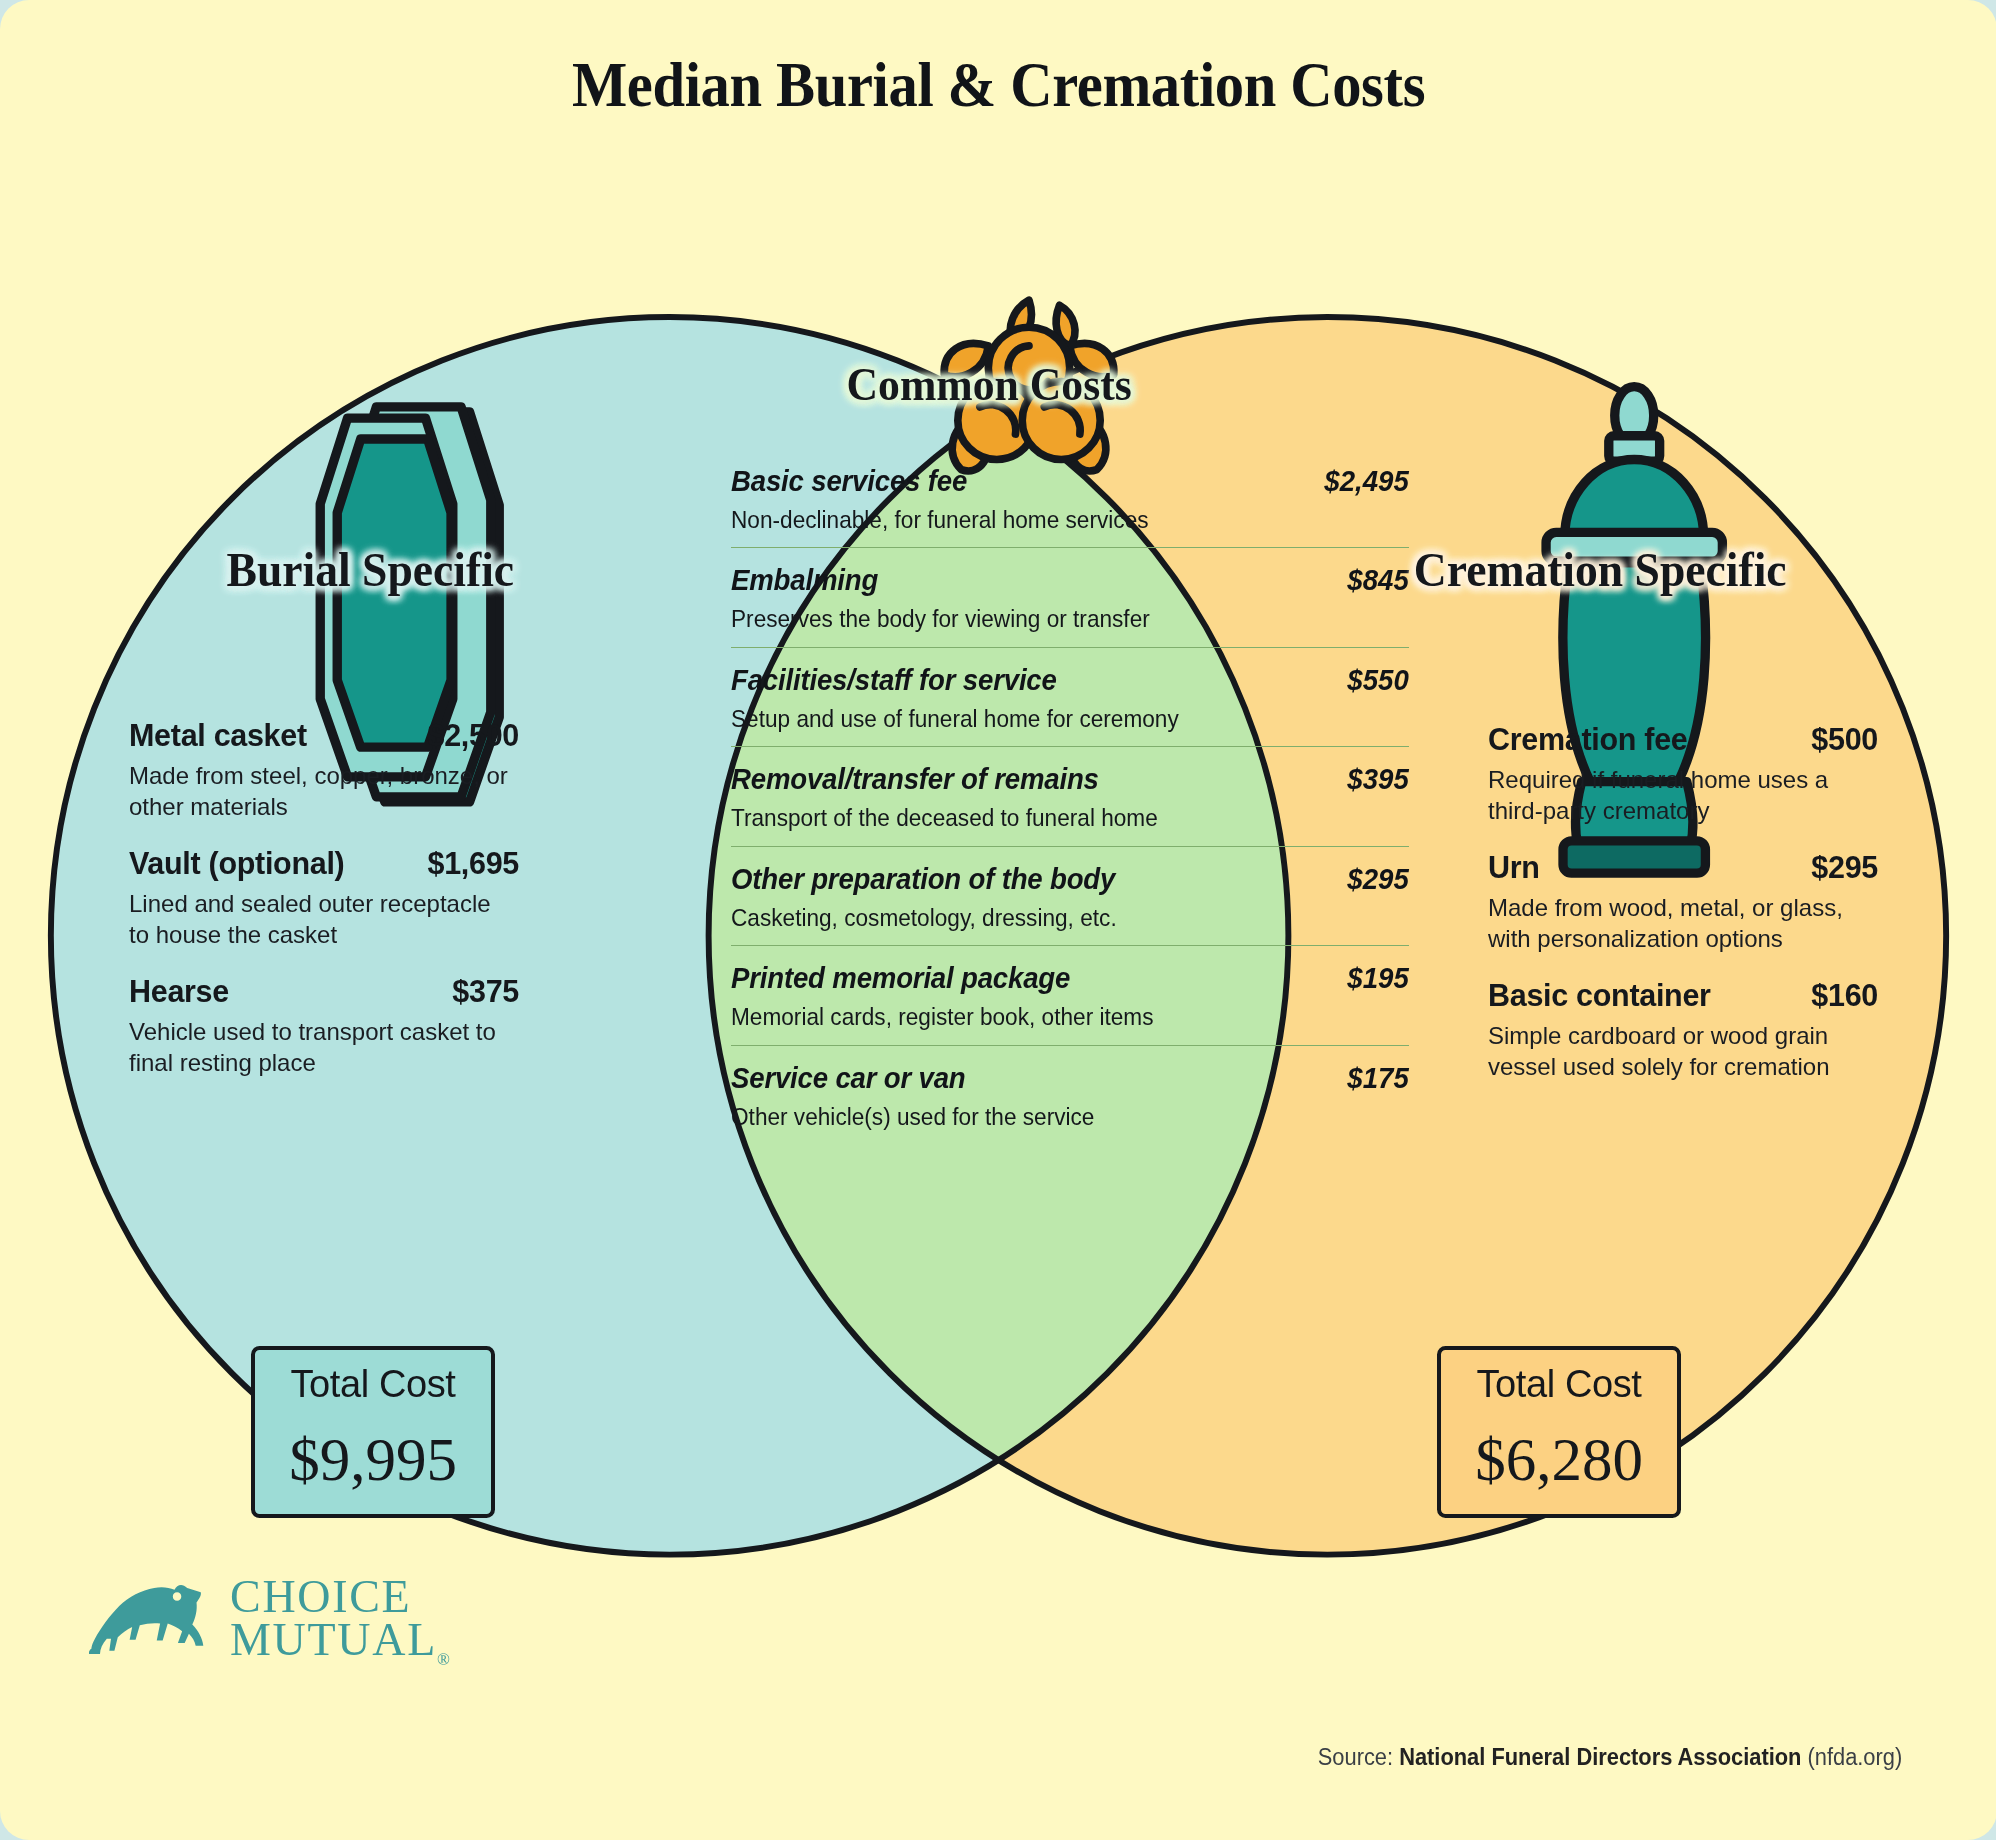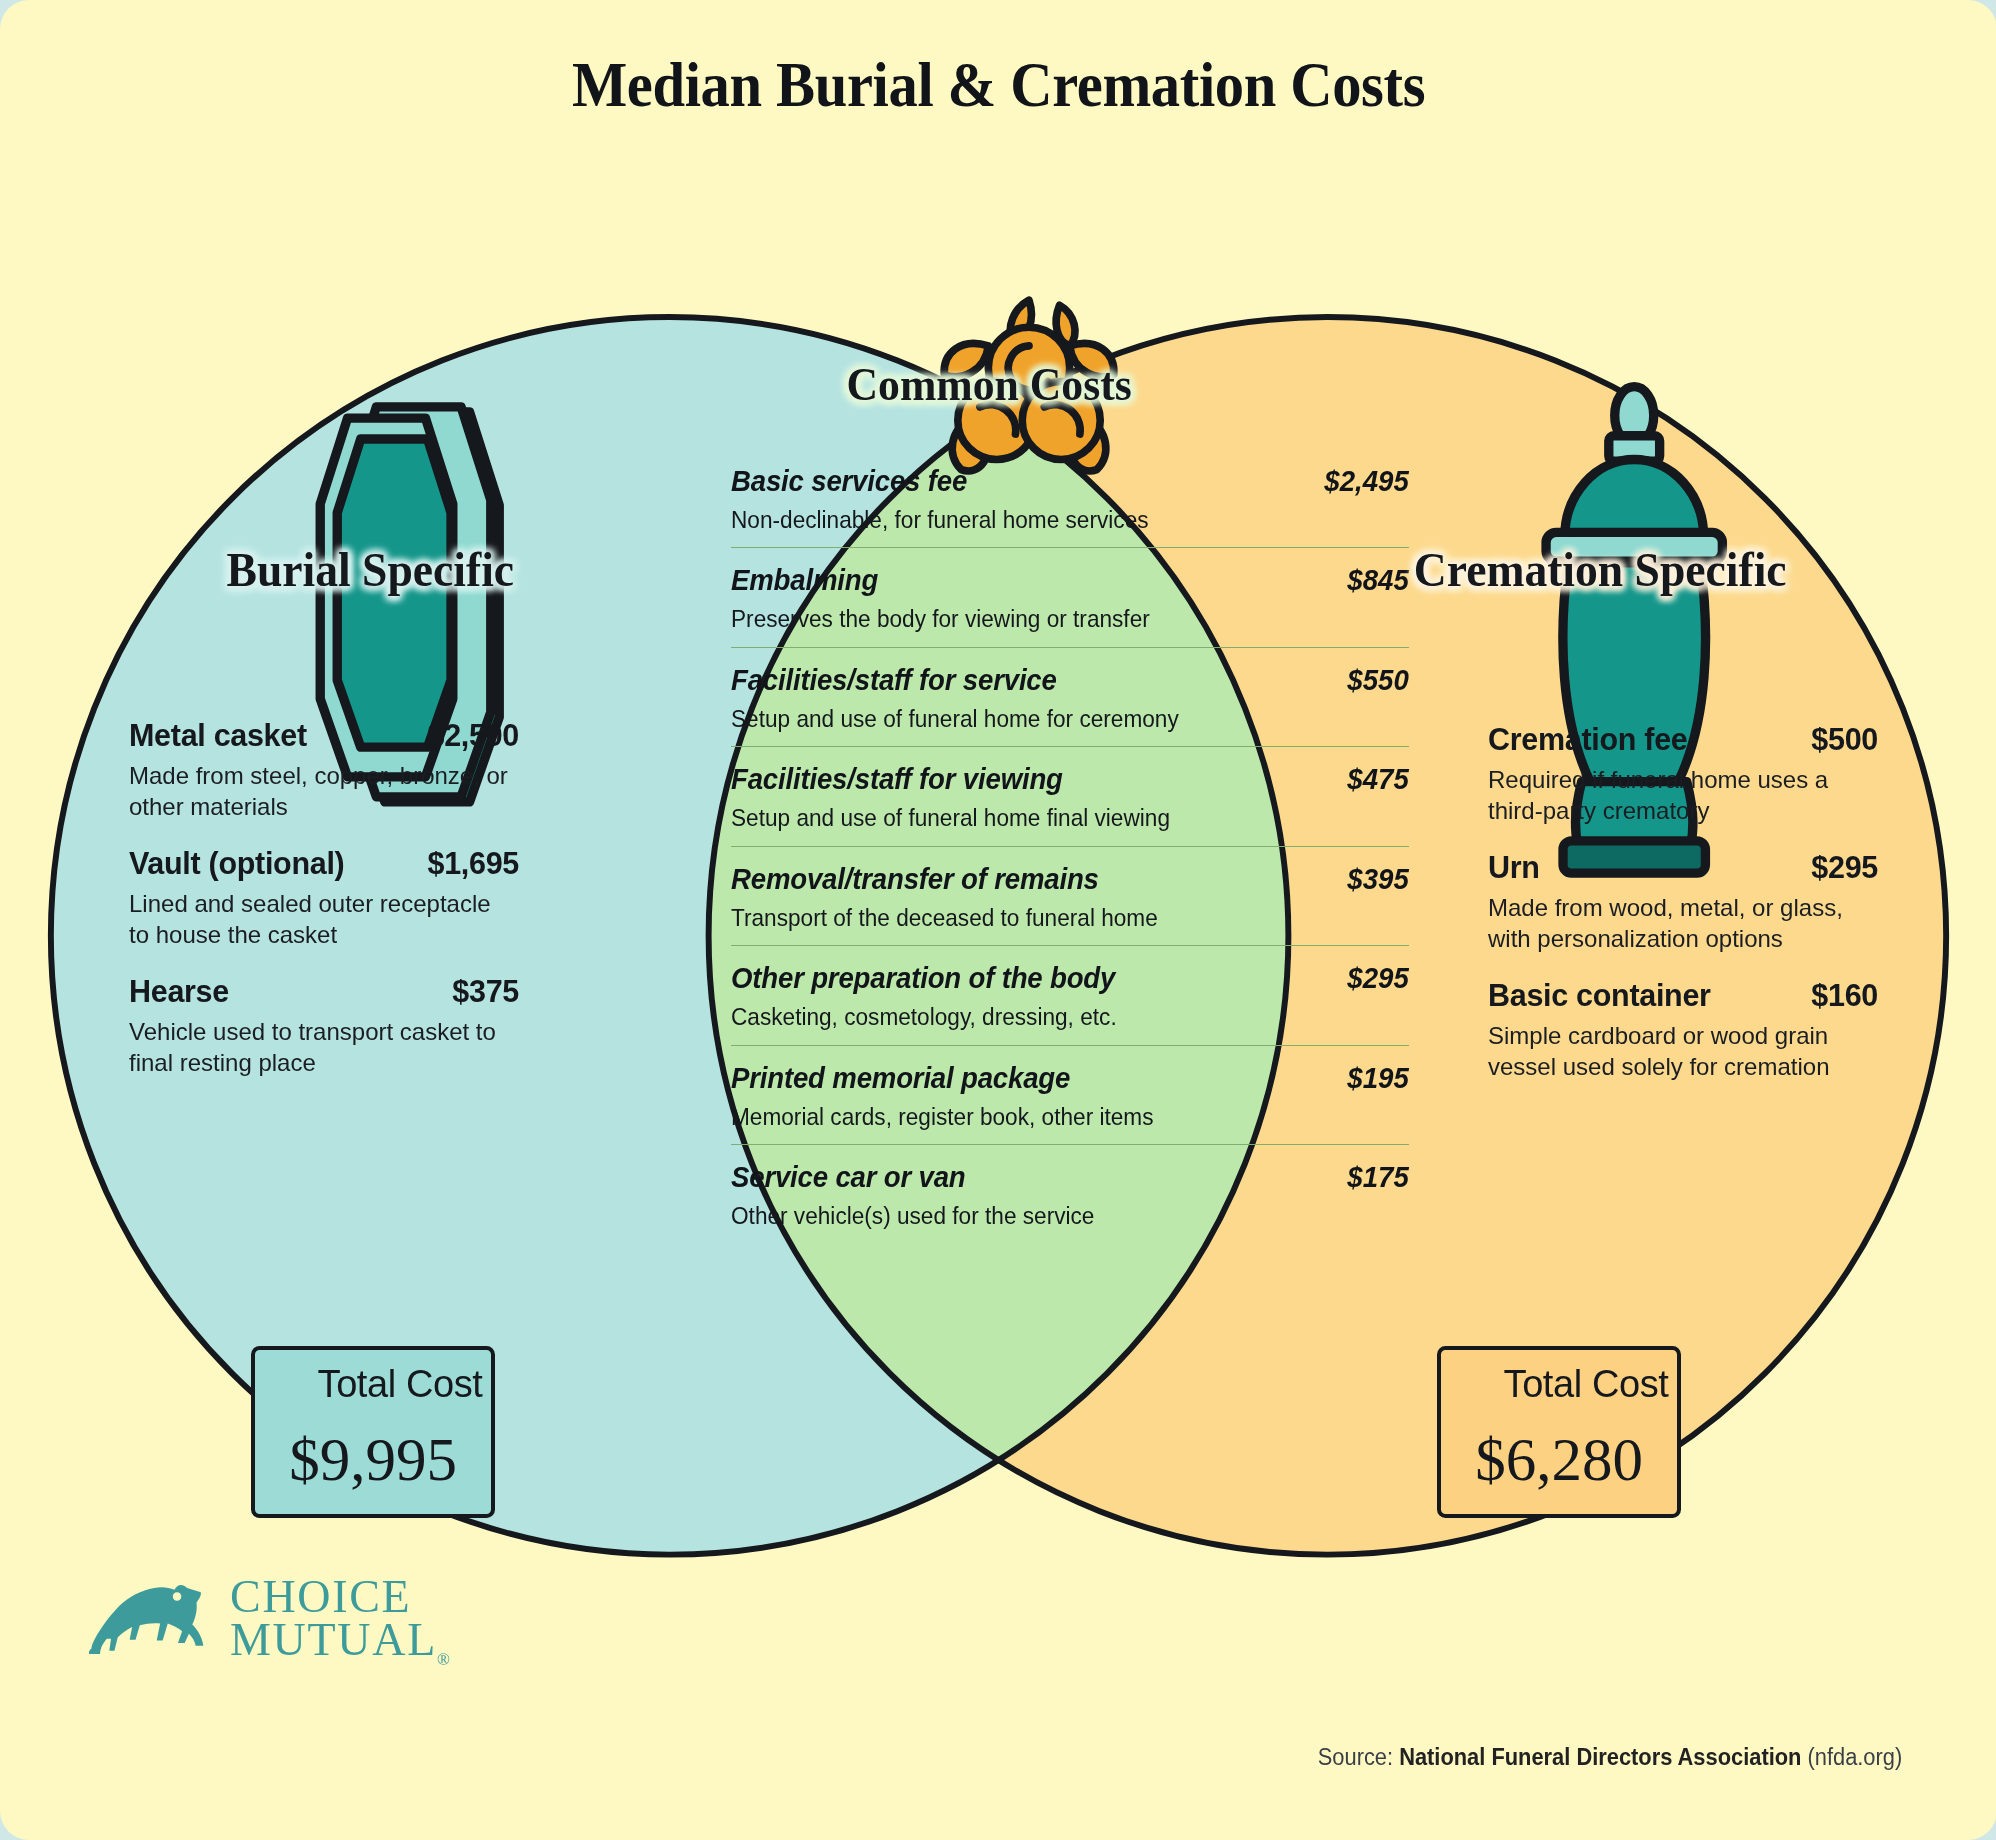--- a/index.html
+++ b/index.html
@@ -49,21 +49,21 @@
   #center-list .camt{font-size:30px;font-weight:700;color:#111418;
       transform:scaleX(0.92);transform-origin:right center;}
   #center-list .cds{font-size:24.6px;color:#14171b;margin-top:7.6px;
       transform:scaleX(0.92);transform-origin:left center;}
 
   
   .total{position:absolute;z-index:8;border:4.2px solid #15181c;border-radius:8.5px;
      width:244px;padding:15.3px 8.5px 18.6px;text-align:center;box-sizing:border-box;}
   #total-left{left:251px;top:1346px;background:#9ddcd6;}
   #total-right{left:1437px;top:1346px;background:#fcd182;}
-  .total .tl{font-size:38px;font-weight:400;color:#15181c;letter-spacing:-0.4px;line-height:1.05;text-align:right;}
+  .total .tl{font-size:38px;font-weight:400;color:#15181c;letter-spacing:-0.4px;line-height:1.05;}
   .total .tv{font-family:"Liberation Serif",serif;font-size:61px;font-weight:400;
      color:#15181c;line-height:1.15;margin-top:20px;}
 
   
   .logo{position:absolute;left:89px;top:1576px;display:flex;gap:14px;z-index:9;}
   .logo .wm{font-family:"Liberation Serif",serif;color:#3e9b9b;line-height:0.93;}
   .logo .wm .l1{font-size:46px;letter-spacing:1.7px;}
   .logo .wm .l2{font-size:46px;letter-spacing:1.7px;}
   .logo .wm .reg{font-size:17px;vertical-align:sub;}
   .source{position:absolute;right:95px;top:1744px;font-size:23px;color:#3a3f45;z-index:9;
@@ -173,27 +173,20 @@
     </div>
     <div class="citem">
       <div class="crow">
         <span class="cnm">Facilities/staff for service</span>
         <span class="camt">$550</span>
       </div>
       <div class="cds">Setup and use of funeral home for ceremony</div>
     </div>
     <div class="citem">
       <div class="crow">
-        <span class="cnm">Facilities/staff for viewing</span>
-        <span class="camt">$475</span>
-      </div>
-      <div class="cds">Setup and use of funeral home final viewing</div>
-    </div>
-    <div class="citem">
-      <div class="crow">
         <span class="cnm">Removal/transfer of remains</span>
         <span class="camt">$395</span>
       </div>
       <div class="cds">Transport of the deceased to funeral home</div>
     </div>
     <div class="citem">
       <div class="crow">
         <span class="cnm">Other preparation of the body</span>
         <span class="camt">$295</span>
       </div>

